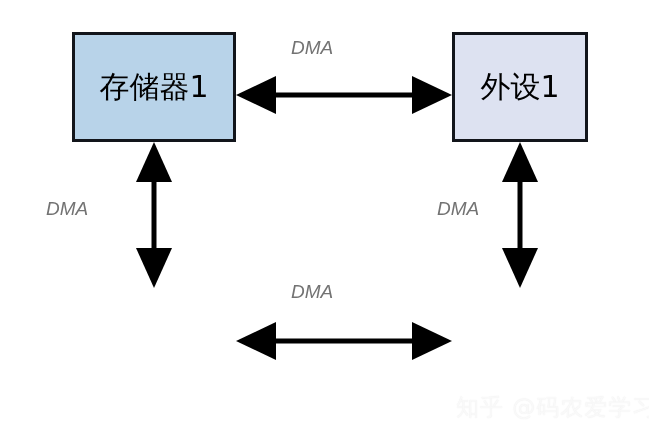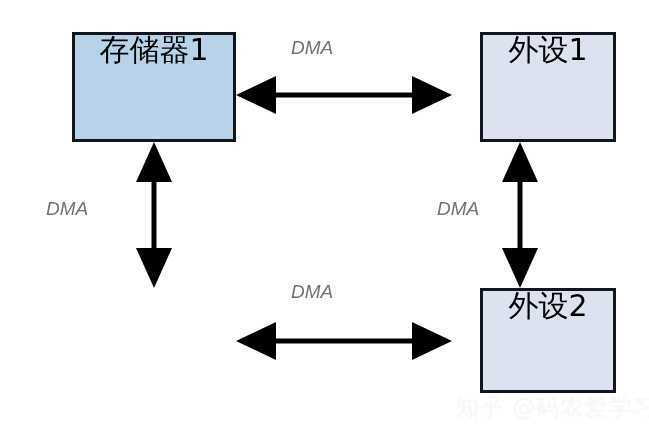--- a/index.html
+++ b/index.html
@@ -15,30 +15,31 @@
     width: 649px;
     height: 425px;
     background: #ffffff;
     overflow: hidden;
   }
   .node {
     position: absolute;
     box-sizing: border-box;
     border: 3px solid #12151b;
     display: flex;
+    align-items: center;
     justify-content: center;
     color: #000000;
     font-size: 30px;
     line-height: 1;
     letter-spacing: 0px;
     white-space: nowrap;
     font-family: "DejaVu Sans", "Liberation Sans", sans-serif;
   }
   .node-memory { background: #b8d3e9; }
-  .node-device { background: #dde2f1; margin-left: 28px; }
+  .node-device { background: #dde2f1; }
 
   #mem1 { left: 72px;  top: 32px;  width: 164px; height: 110px; }
   #dev1 { left: 452px; top: 32px;  width: 136px; height: 110px; }
   #mem2 { left: 72px;  top: 288px; width: 164px; height: 105px; }
   #dev2 { left: 452px; top: 288px; width: 136px; height: 105px; }
 
   .edge {
     position: absolute;
     overflow: visible;
   }
@@ -79,23 +80,20 @@
 
   <div class="node node-memory" id="mem1">
     <span>存储器1</span>
   </div>
 
   <div class="node node-device" id="dev1">
     <span>外设1</span>
   </div>
 
 
-  <div class="node node-device" id="dev2">
-    <span>外设2</span>
-  </div>
 
   <div class="edge" style="left:236px; top:70px;">
     <svg width="216" height="50" viewBox="0 0 216 50">
       <line x1="34" y1="25" x2="182" y2="25" stroke="#000000" stroke-width="5"></line>
       <polygon points="0,25 40,6 40,44" fill="#000000"></polygon>
       <polygon points="216,25 176,6 176,44" fill="#000000"></polygon>
     </svg>
   </div>
 
   <div class="edge" style="left:236px; top:316px;">

